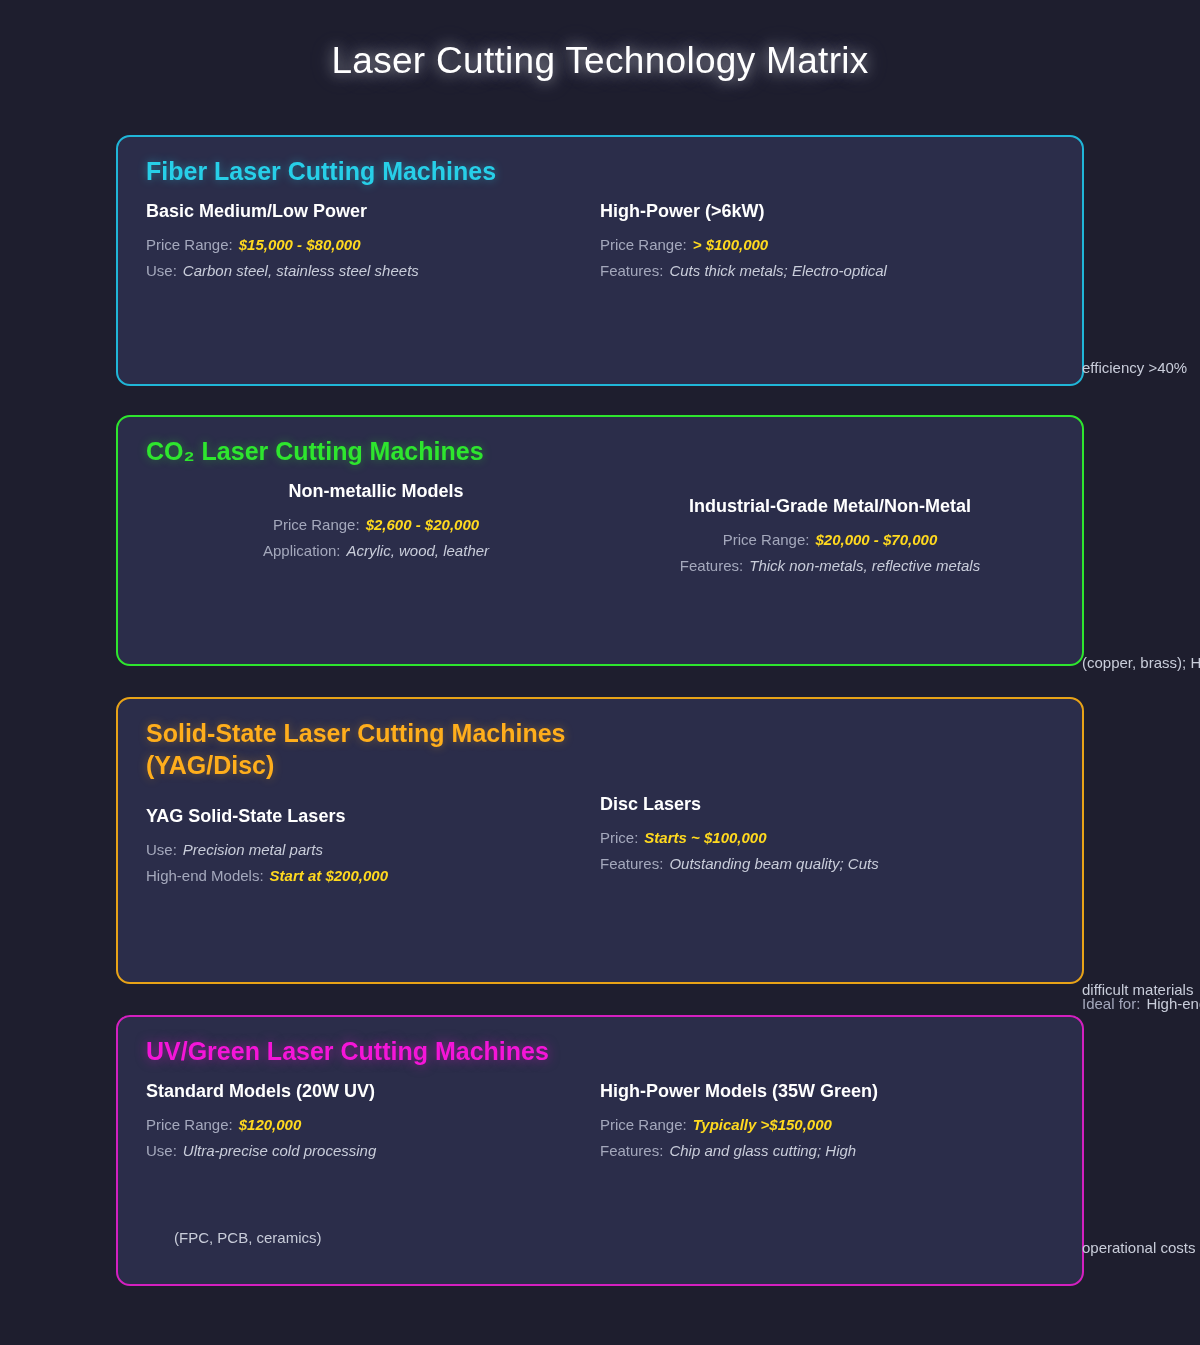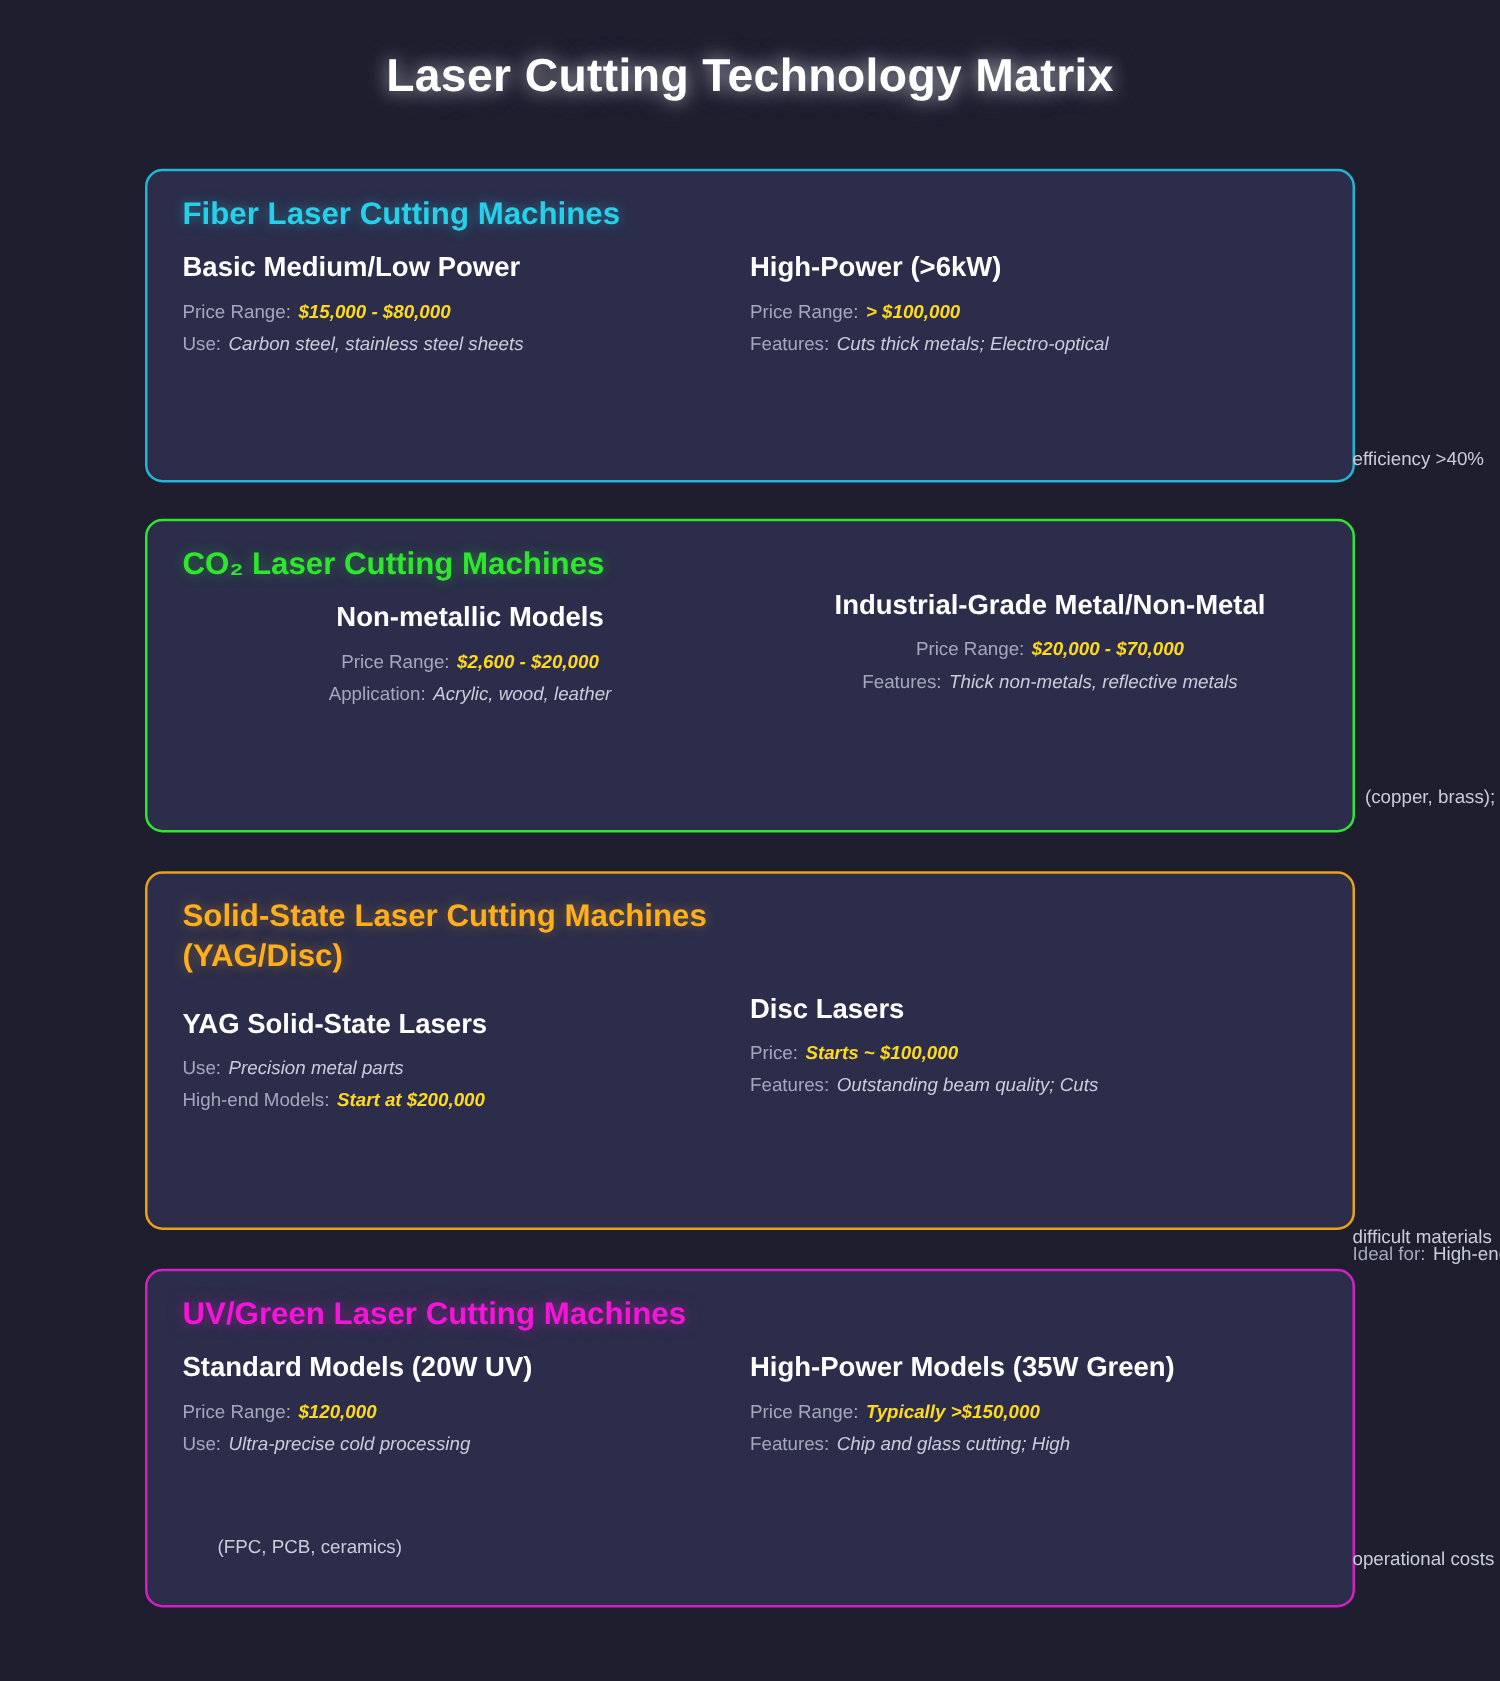--- a/index.html
+++ b/index.html
@@ -20,21 +20,21 @@
   }
 
   
   .page-title {
     position: absolute;
     left: 0;
     top: 40px;
     width: 1200px;
     text-align: center;
     font-size: 37px;
-    font-weight: bold;
+    font-weight: normal;
     color: #ffffff;
     letter-spacing: 0.3px;
     text-shadow: 0 0 14px rgba(255,255,255,0.55),
                  0 0 26px rgba(200,210,255,0.30);
   }
 
   
   .card {
     position: absolute;
     left: 116px;
@@ -69,21 +69,21 @@
 
   
   .col {
     position: absolute;
     width: 460px;
   }
   .col-left  { left: 28px; }
   .col-right { left: 482px; }
 
   .sub-title {
-    font-size: 22px;
+    font-size: 18px;
     font-weight: bold;
     color: #ffffff;
     line-height: 1.25;
     margin-bottom: 9px;
   }
 
   .spec {
     font-size: 15px;
     line-height: 26px;
     color: #a4a8bc;
@@ -153,21 +153,21 @@
     <div class="col col-left" style="top:63px;">
       <div class="sub-title">Non-metallic Models</div>
       <div class="spec">
         <span class="k">Price Range:</span><span class="v price">$2,600 - $20,000</span>
       </div>
       <div class="spec">
         <span class="k">Application:</span><span class="v">Acrylic, wood, leather</span>
       </div>
     </div>
 
-    <div class="col col-right" style="top:53px;margin-left:10px;">
+    <div class="col col-right" style="top:78px;">
       <div class="sub-title">Industrial-Grade Metal/Non-Metal</div>
       <div class="spec">
         <span class="k">Price Range:</span><span class="v price">$20,000 - $70,000</span>
       </div>
       <div class="spec">
         <span class="k">Features:</span><span class="v">Thick non-metals, reflective metals</span>
       </div>
       <div class="spec-cont" style="left:482px; top:155px;">(copper, brass); Higher electricity costs</div>
     </div>
   </div>

